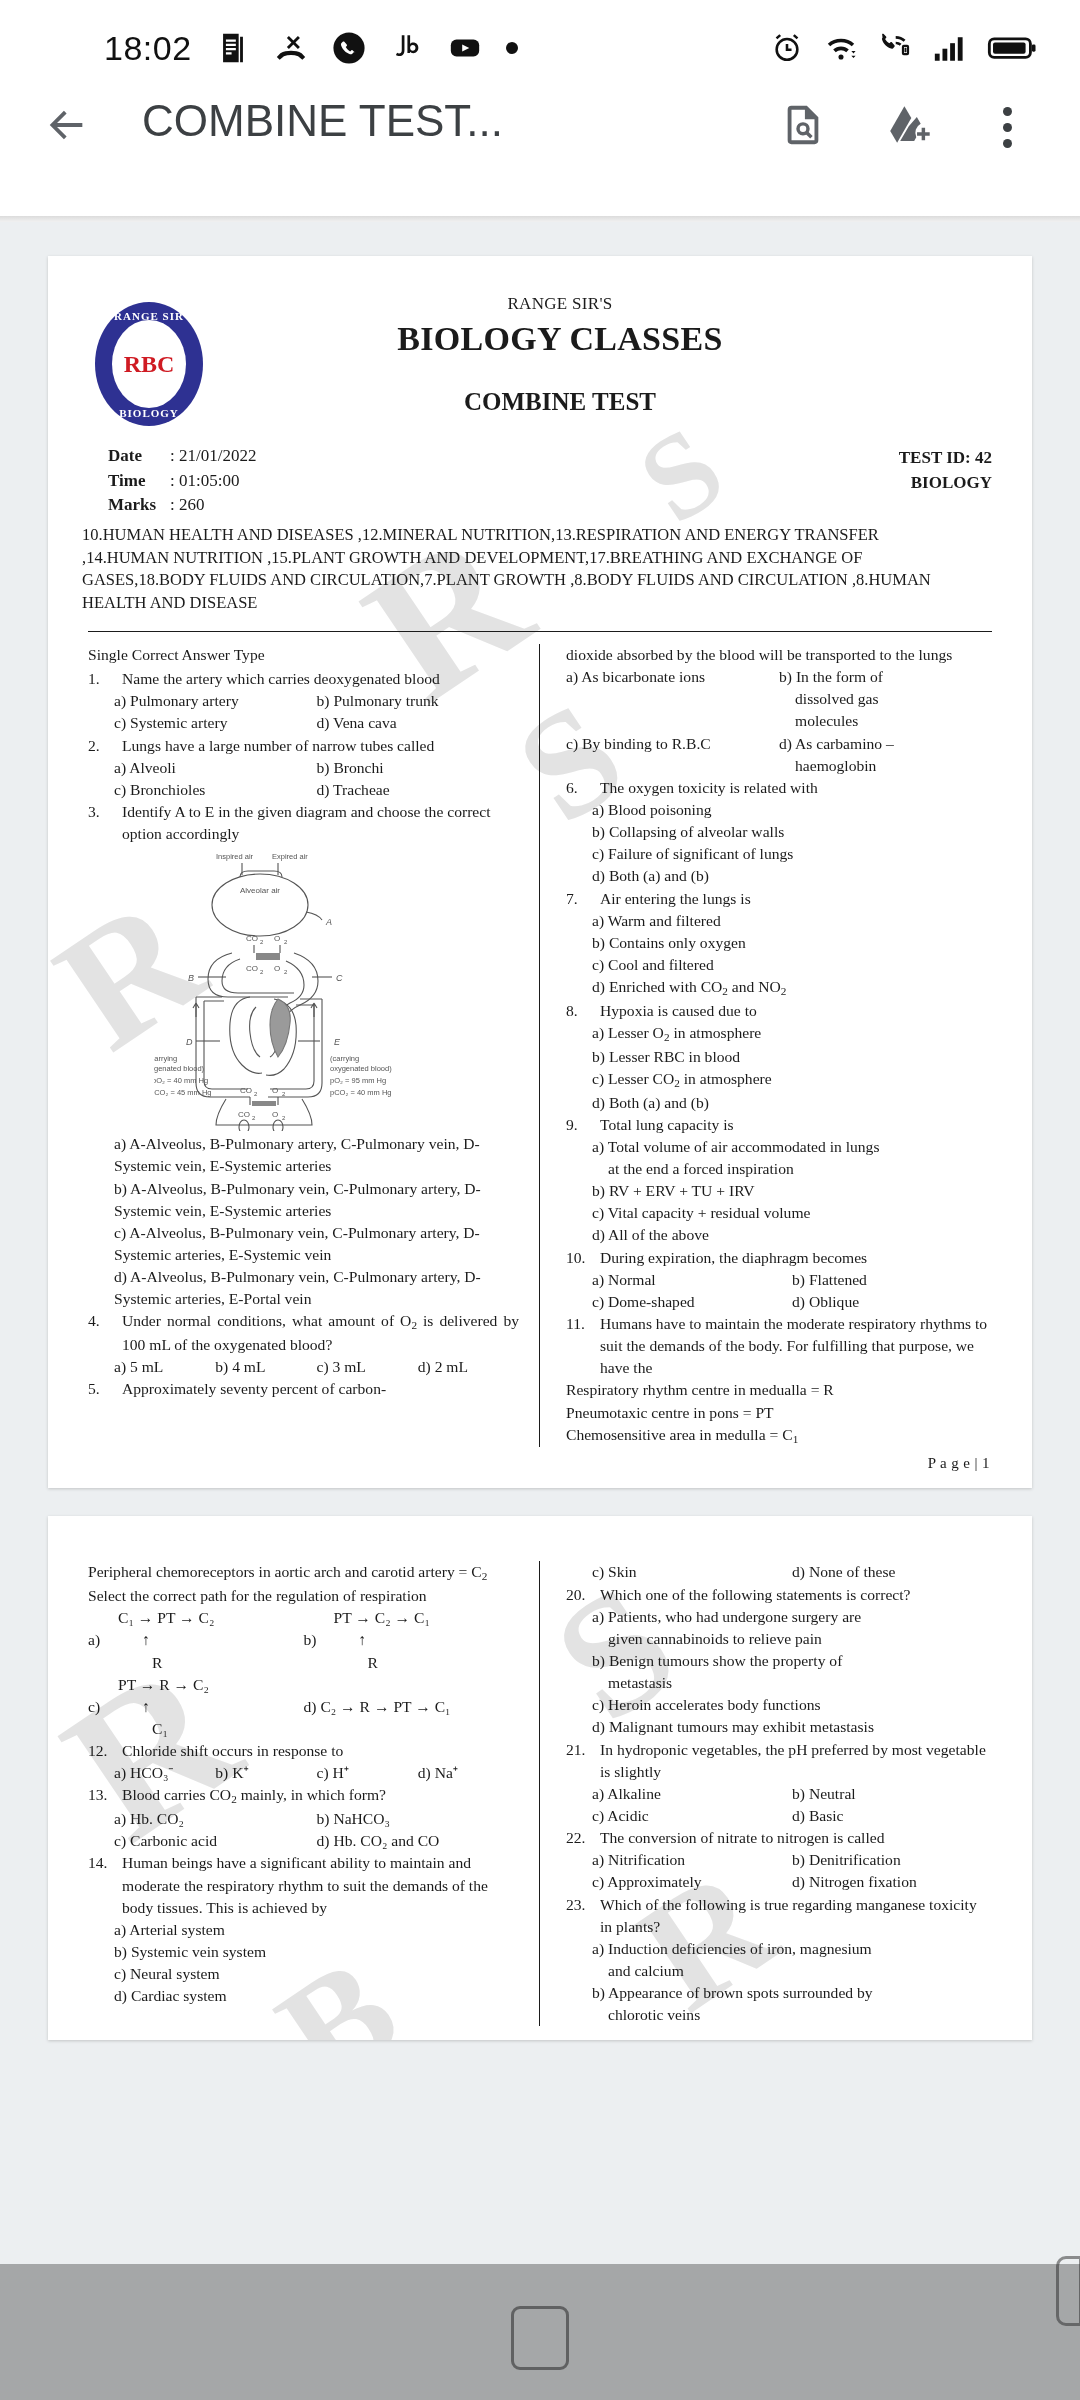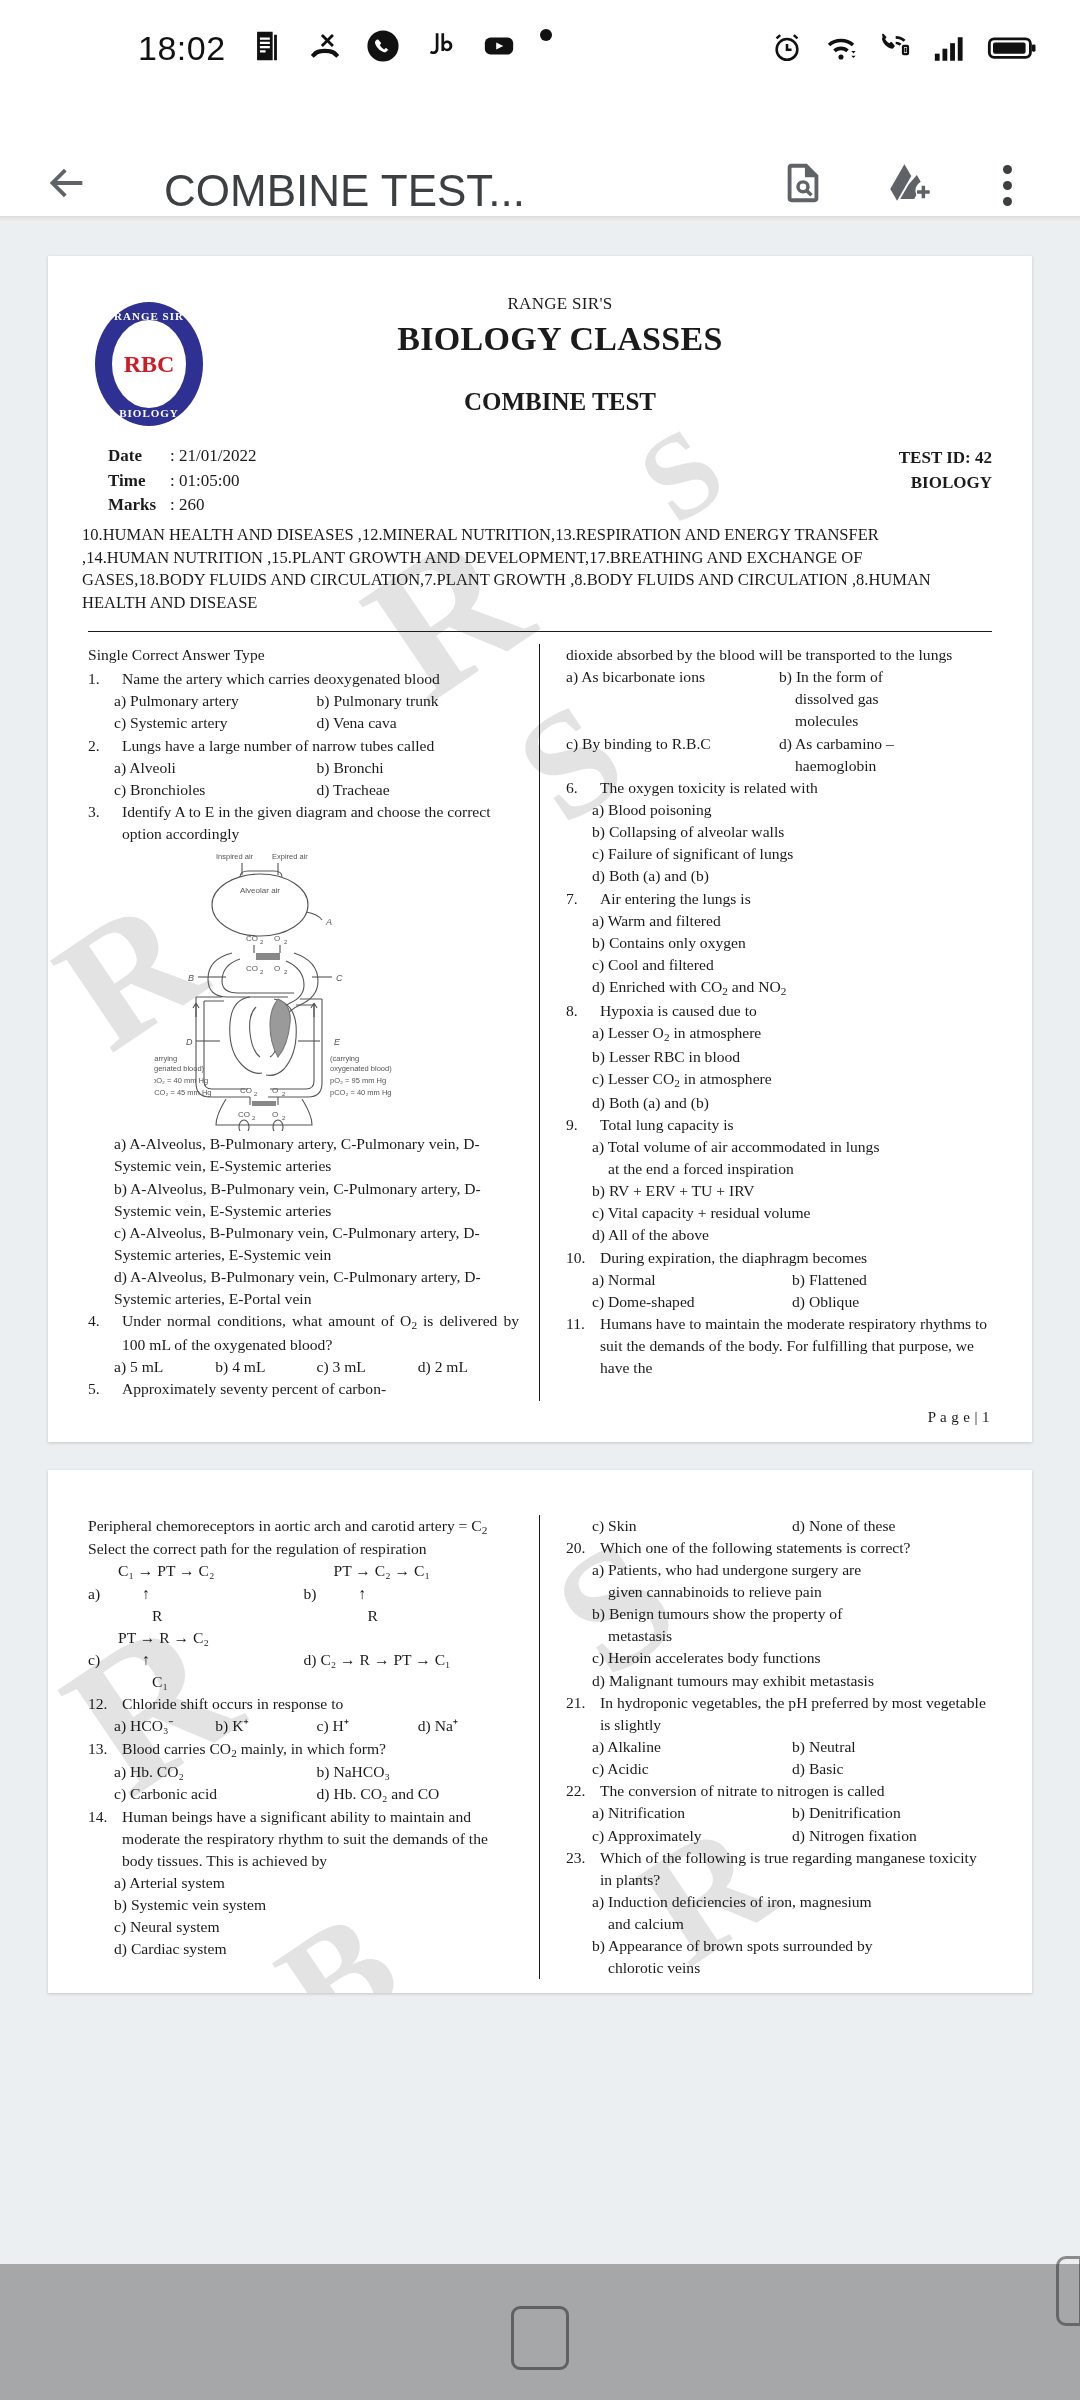--- a/index.html
+++ b/index.html
@@ -8,33 +8,32 @@
     background: #f1f1f1;
     font-family: "Liberation Sans", sans-serif;
     overflow: hidden;
   }
   
   .statusbar {
     height: 96px; background: #ffffff;
     display: flex; align-items: center;
     padding: 0 42px;
   }
-  .sb-left { display: flex; gap: 24px; flex: 0 0 auto; margin-left: 96px;}
+  .sb-left { display: flex; align-items: center; gap: 24px; flex: 0 0 auto; margin-left: 62px;}
   .sb-right { display: flex; align-items: center; gap: 20px; margin-left: auto; }
   .sb-time { font-size: 34px; color: #111; letter-spacing: .5px; font-family: "Liberation Sans", sans-serif; }
   .sb-ic { width: 34px; height: 34px; display:block; }
   .sb-ic svg { display:block; width:100%; height:100%; fill:#111; }
   .dot-ic { width: 12px; height: 12px; border-radius: 50%; background: #111; }
 
   
   .appbar {
     height: 120px; background: #ffffff;
-    display: flex; align-items: flex-end; padding: 0 36px;
+    display: flex; align-items: flex-start; padding: 0 36px;
     position: relative;
-    gap: 22px;
   }
   .appbar-title {
     font-size: 44px; color: #3c4043; margin-left: 44px;
     font-family: "Liberation Sans", sans-serif; font-weight: 400;
     white-space: nowrap; overflow: hidden;
   }
   .ab-btn { width: 62px; height: 62px; display:flex; align-items:center; justify-content:center; }
   .ab-btn svg { width: 46px; height: 46px; fill: #5f6368; }
   .ab-actions { margin-left: auto; display:flex; align-items:center; gap: 44px; margin-right: 14px;}
   .kebab { display:flex; flex-direction:column; gap:7px; align-items:center; justify-content:center; width:46px;height:46px;}
@@ -540,20 +539,25 @@
             <div class="opts2">
                 <span class="o">c) Dome-shaped</span>
                 <span class="o">d) Oblique</span>
               </div>
           </div>
 
           <div class="q">
             <span class="num">11.</span>
             <span class="body">Humans have to maintain the moderate respiratory rhythms to suit the demands of the body. For fulfilling that purpose, we have the</span>
           </div>
+          <div class="indent" style="padding-left:0">
+            <div>Respiratory rhythm centre in medualla = R</div>
+            <div>Pneumotaxic centre in pons = PT</div>
+            <div><span>Chemosensitive area in medulla = C</span><sub>1</sub></div>
+          </div>
         </div>
       </div>
 
       <div class="pagefoot">P a g e | 1</div>
     </div>
   </div>
 
   <div class="page page2">
     <div class="wm">
       <span style="left:30px; top:120px; font-size:200px;">R</span>

